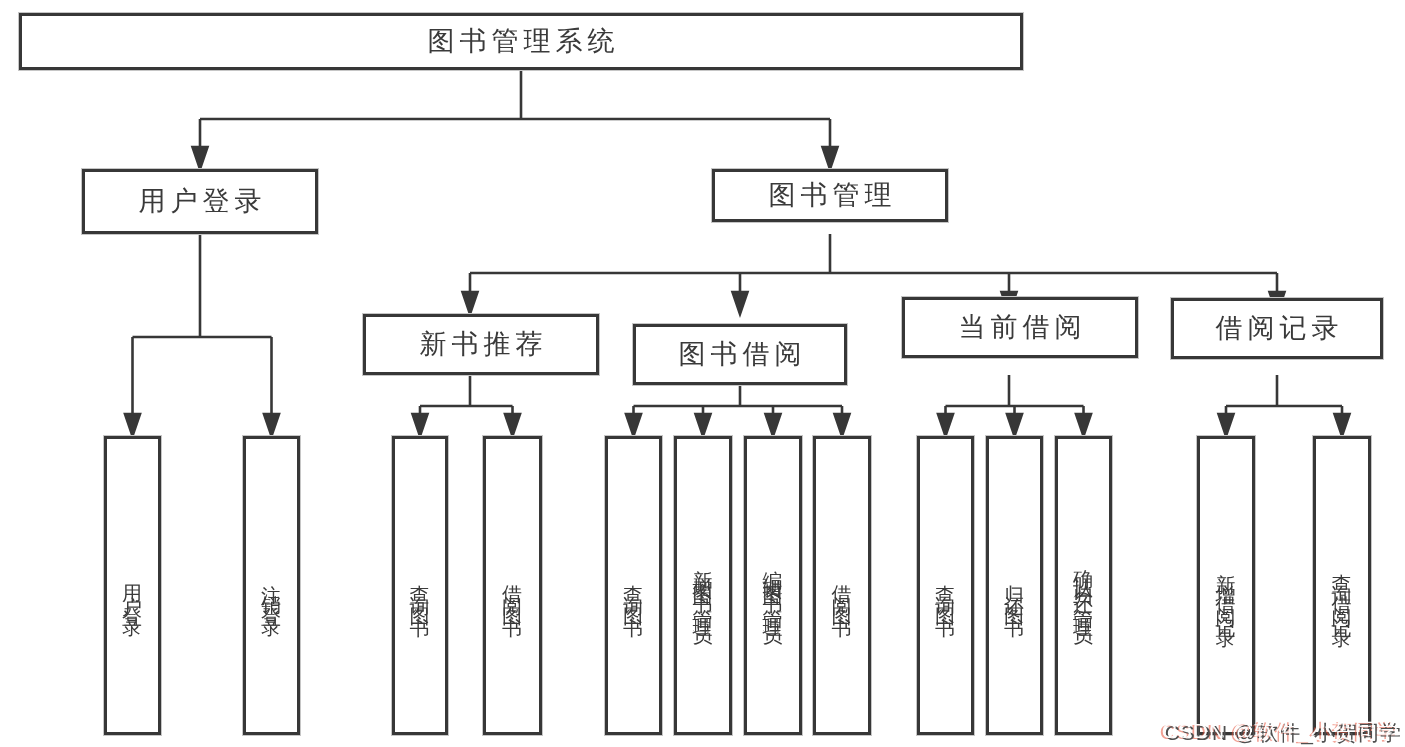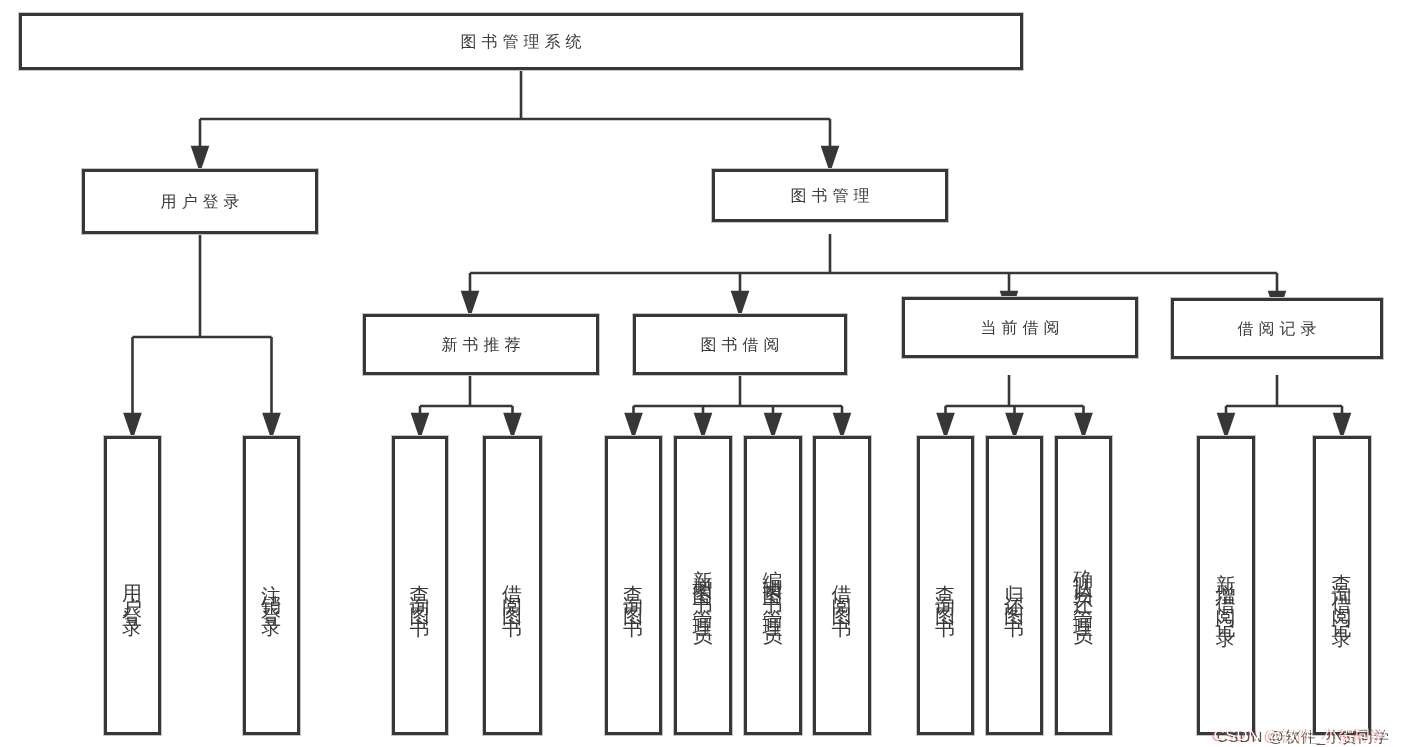--- a/index.html
+++ b/index.html
@@ -15,21 +15,21 @@
   .node{
     position:absolute;
     box-sizing:border-box;
     border:3px solid #373737;
     box-shadow:0 0 0 1px #c6c6c6;
     background:#ffffff;
     display:flex;align-items:center;justify-content:center;
     z-index:2;
   }
   .hlabel{
-    font-size:16px;
+    font-size:27px;
     letter-spacing:5px;
     line-height:1;
     color:#3a3a3a;
     white-space:nowrap;
     text-indent:5px; 
   }
   .vlabel{
     writing-mode:vertical-rl;
     text-orientation:mixed;
     font-size:20px;
@@ -37,42 +37,42 @@
     line-height:1;
     color:#3a3a3a;
     padding-top:11px; 
   }
   .vlabel.tight{letter-spacing:8px;padding-top:8px;}
   
   #n-root{left:19px;top:13px;width:1004px;height:57px;}
   #n-user{left:82px;top:169px;width:236px;height:65px;}
   #n-book{left:712px;top:169px;width:236px;height:53px;}
   #n-sec0{left:363px;top:314px;width:236px;height:61px;}
-  #n-sec1{left:633px;top:314px;width:214px;height:61px;}
+  #n-sec1{left:633px;top:324px;width:214px;height:61px;}
   #n-sec2{left:902px;top:297px;width:236px;height:61px;}
   #n-sec3{left:1171px;top:298px;width:212px;height:61px;}
   .leaf{top:436px;height:299px;}
   #lf0{left:104px;width:57px;}
   #lf1{left:243px;width:57px;}
   #lf2{left:392px;width:56px;}
   #lf3{left:483px;width:59px;}
   #lf4{left:605px;width:57px;}
   #lf5{left:674px;width:58px;}
   #lf6{left:744px;width:58px;}
   #lf7{left:813px;width:58px;}
   #lf8{left:917px;width:57px;}
   #lf9{left:986px;width:57px;}
   #lf10{left:1055px;width:57px;}
   #lf11{left:1197px;width:58px;}
   #lf12{left:1313px;width:58px;}
   .watermark{
     position:absolute;
-    right:18px;bottom:2px;
+    right:6px;bottom:2px;
     z-index:5;
-    font-size:15px;
+    font-size:21px;
     letter-spacing:1px;
     white-space:nowrap;
     color:#fdfdfd;
     text-shadow:3px 2px 0 #4e4e4e, -2px 1px 0 rgba(232,84,60,0.55);
   }
 </style>
 </head>
 <body>
 
 <div id="canvas">

